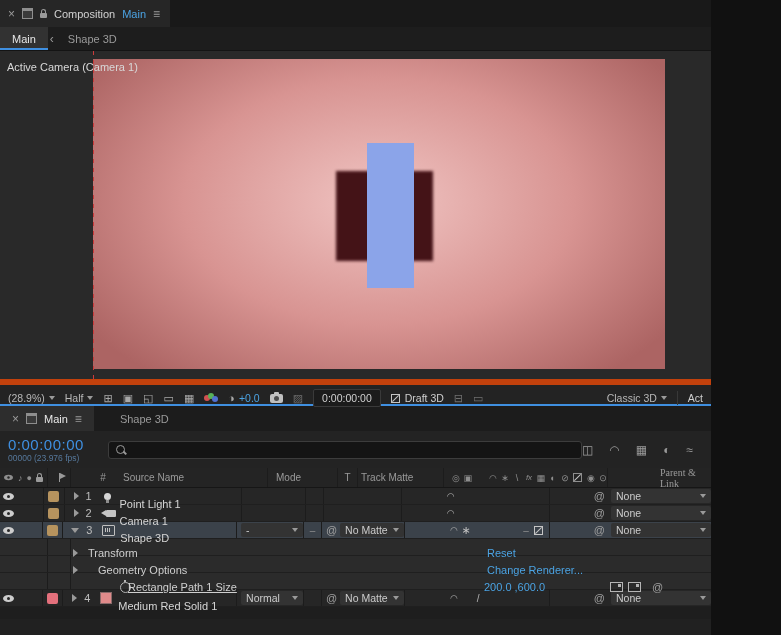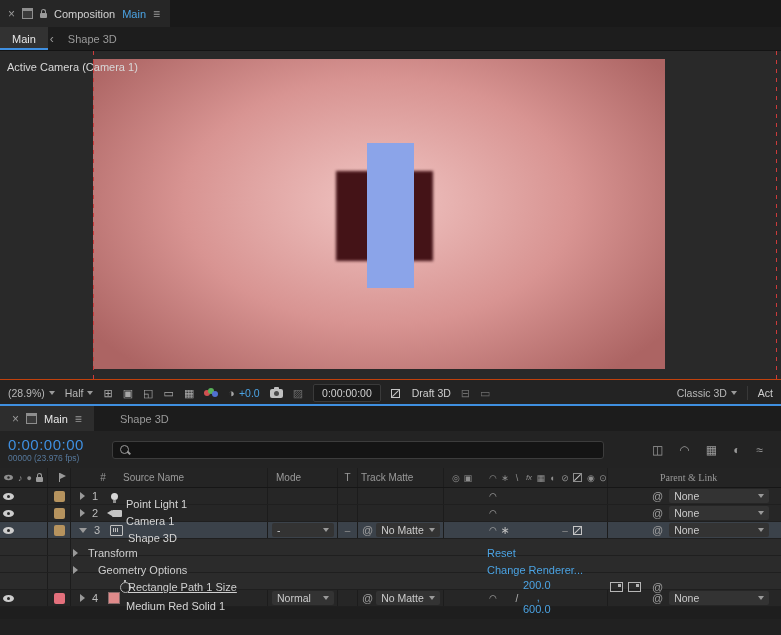--- a/index.html
+++ b/index.html
@@ -1,16 +1,16 @@
 <!DOCTYPE html>
 <html style="--accent: #3f8fe0; --link-blue: #4ba3e3; --comp-center: #f0c4c2; --comp-mid: #d89492; --comp-edge: #ac6463; --shadow-rect: #441317; --blue-rect: #8ba4e9; --label-tan: #b6935e; --label-red: #e4707c; --solid-red: #e08b8b; --guide-red: #cc3b3b;"><head>
 <meta charset="utf-8">
 <style>
   html,body{margin:0;padding:0;background:#111;}
-  .app{position:relative;width:781px;height:635px;overflow:hidden;background:#1e1e1e;
+  .app{position:relative;width:711px;height:635px;overflow:hidden;background:#1e1e1e;
        font-family:"Liberation Sans",sans-serif;font-size:11px;color:#cfcfcf;-webkit-font-smoothing:antialiased;}
   
   .g{display:inline-flex;align-items:center;justify-content:center;color:#9a9a9a;font-style:normal;}
   .g-close::before{content:'×';font-size:12px;}
   .g-menu::before{content:'≡';font-size:12px;}
   .g-chevL::before{content:'‹';font-size:12px;}
   .g-pick::before{content:'@';font-size:11px;color:#9f9f9f;}
   .g-shy::before{content:'◠';font-size:9px;color:#b0b0b0;}
   .g-sun::before{content:'∗';font-size:11px;color:#c0c0c0;}
   .g-quality::before{content:'/';font-size:10px;color:#b0b0b0;}
@@ -78,28 +78,28 @@
   .viewer-tab.active{background:#323232;color:#e6e6e6;box-shadow:inset 0 -2px 0 var(--accent,#3f8fe0);}
   .viewport{position:relative;height:328px;background:#292929;overflow:hidden;}
   .view-label{position:absolute;left:7px;top:10px;color:#d8d8d8;z-index:3;}
   .comp-canvas{position:absolute;left:93px;top:8px;width:572px;height:310px;
      background:radial-gradient(ellipse 62% 72% at 50% 46%, var(--comp-center,#f0c4c2) 0%, var(--comp-mid,#d89492) 55%, var(--comp-edge,#ac6463) 100%);}
   .shadow-rect{position:absolute;left:243px;top:112px;width:97px;height:90px;background:var(--shadow-rect,#441317);filter:blur(1.5px);}
   .blue-rect{position:absolute;left:274px;top:84px;width:47px;height:145px;background:var(--blue-rect,#8ba4e9);}
   .guide{position:absolute;top:0;bottom:0;width:1px;z-index:2;
      background:repeating-linear-gradient(to bottom,var(--guide-red,#cc3b3b) 0 4px,transparent 4px 9px);}
   .guide-left{left:93px;} .guide-right{left:776px;}
-  .view-toolbar{height:26px;background:#232323;border-top:1px solid #c2410c;display:flex;align-items:center;gap:10px;padding:0 8px;font-size:10.5px;color:#b8b8b8;overflow:hidden;}
+  .view-toolbar{height:26px;background:#232323;border-top:6px solid #c2410c;display:flex;align-items:center;gap:10px;padding:0 8px;font-size:10.5px;color:#b8b8b8;overflow:hidden;}
   .dd{display:flex;align-items:center;white-space:nowrap;}
   .ticon{font-size:11px;color:#a8a8a8;}
   .ticon.dim{color:#6f6f6f;}
   .exposure{display:flex;align-items:center;gap:4px;}
   .exposure .val{color:var(--link-blue,#4ba3e3);}
   .tc-box{border:1px solid #3a3a3a;background:#1b1b1b;border-radius:2px;padding:2px 8px;color:#d0d0d0;white-space:nowrap;}
-  .draft{display:flex;align-items:center;gap:12px;color:#cfcfcf;white-space:nowrap;}
+  .draft{display:flex;align-items:center;gap:5px;color:#cfcfcf;white-space:nowrap;}
   .vsep{width:1px;height:14px;background:#383838;}
   .classic{margin-left:auto;}
   .viewcut{white-space:nowrap;color:#cfcfcf;}
   
   .timeline-panel{height:231px;background:#212121;border-top:2px solid var(--accent,#3f8fe0);box-sizing:border-box;}
   .tl-tabbar{height:25px;background:#1c1c1c;display:flex;align-items:stretch;}
   .tl-tab{display:flex;align-items:center;gap:7px;padding:0 12px;color:#9a9a9a;}
   .tl-tab.active{background:#2d2d2d;color:#e8e8e8;}
   .tl-controls{height:37px;background:#232323;display:flex;align-items:center;padding:0 8px;}
   .tc-block{width:104px;}
@@ -437,21 +437,21 @@
 
 
     <div class="row prop">
       <div class="c-av"></div>
         <div class="c-label"></div>
       <div class="c-rest">
         <span class="p-abs" style="left:49px;">
             <span class="icon-stopwatch"></span>
           </span>
         <span class="p-abs pname" style="left:54px;text-decoration:underline;">Rectangle Path 1 Size</span>
-        <span class="p-abs" style="left:452px;flex-direction:column;">
+        <span class="p-abs" style="left:413px;">
           <span class="pval">200.0</span>
           <span class="pval" style="margin-left:3px;">,</span>
           <span class="pval">600.0</span>
         </span>
         <span class="p-abs" style="left:539px;">
             <span class="icon-eg"></span>
           </span>
         <span class="p-abs" style="left:557px;">
             <span class="icon-eg"></span>
           </span>

